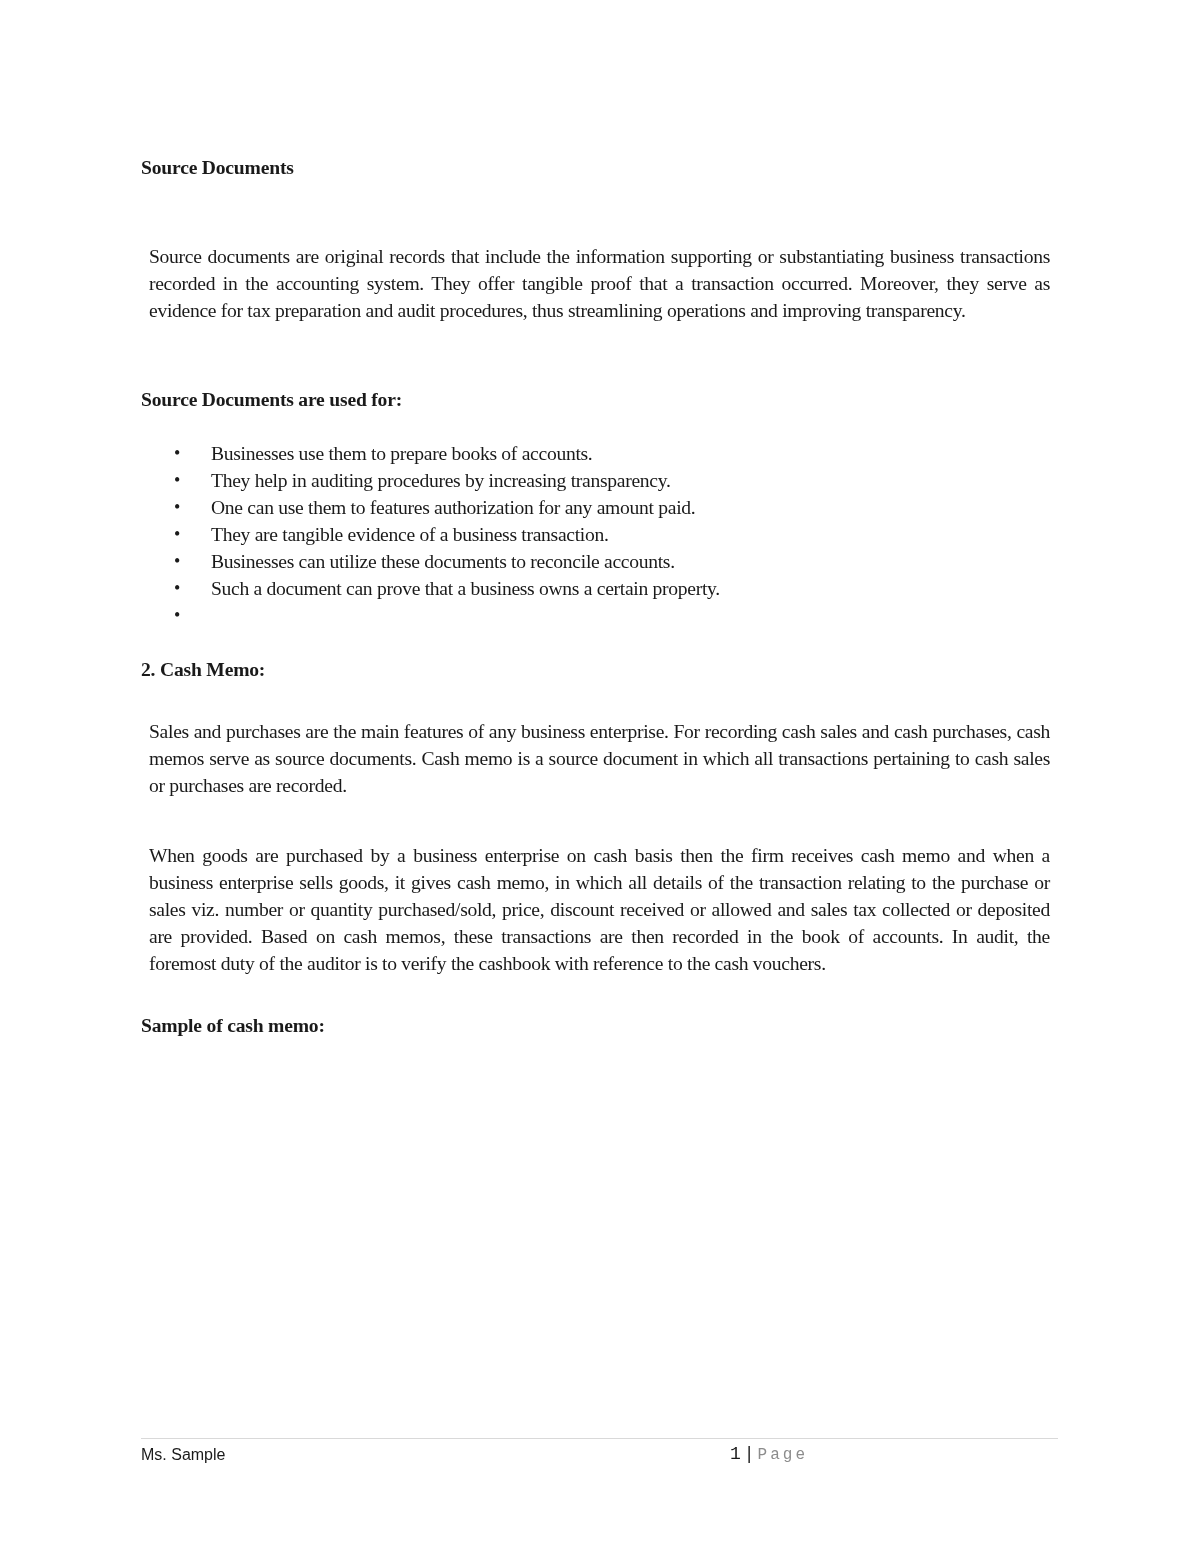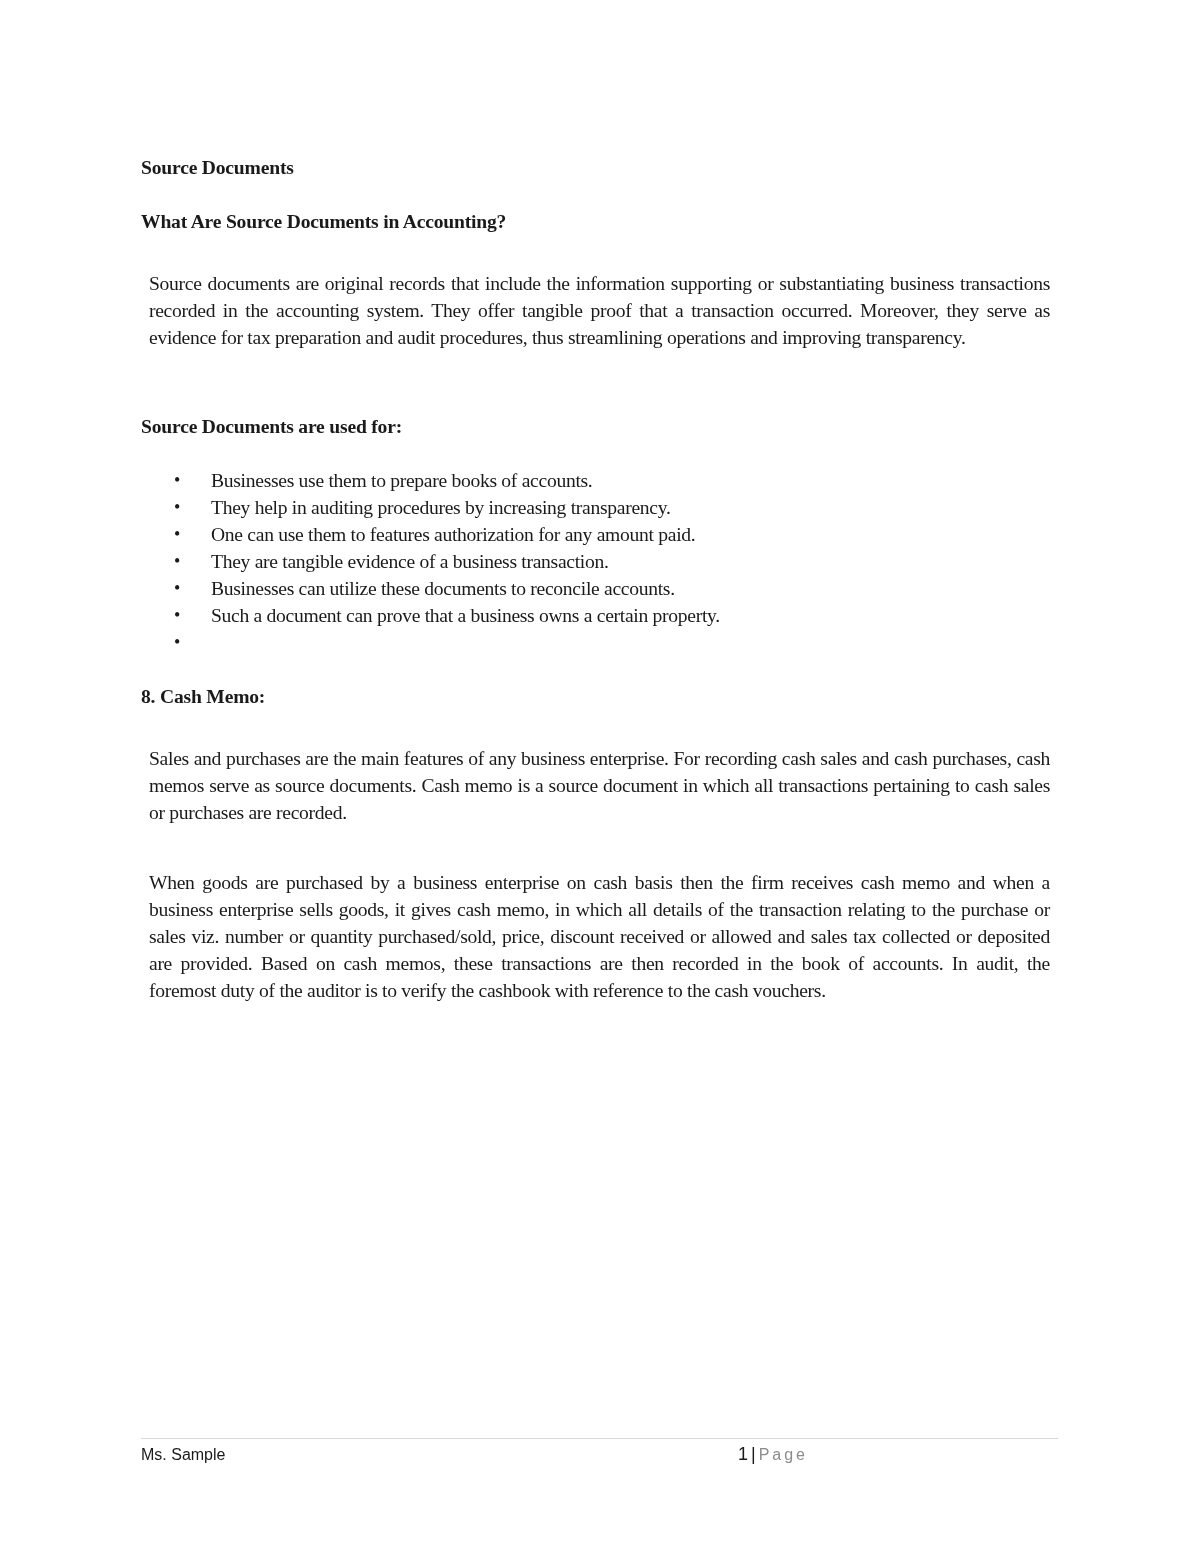--- a/index.html
+++ b/index.html
@@ -10,55 +10,55 @@
   }
   .content { position: absolute; left: 141px; top: 142px; width: 917px; font-size: 19.6px; }
   .h { font-weight: bold; margin: 0; line-height: 27px; letter-spacing: -0.2px; }
   .p { margin: 8px; line-height: 27px; text-align: justify; letter-spacing: -0.3px; }
   .gap { height: 27px; }
   ul { margin: 0; padding: 0; list-style: none; }
   li { position: relative; padding-left: 70px; line-height: 27px; letter-spacing: -0.3px; }
   li .bullet { position: absolute; left: 33px; top: 0; font-size: 18px; }
   .footer-line { position: absolute; left: 141px; top: 1426px; width: 917px; height: 1px; background: #d9d9d9; }
   .footer-left { position: absolute; left: 141px; top: 1434px; font-family: "Liberation Sans", "DejaVu Sans", sans-serif; font-size: 16px; color: #1a1a1a; }
-  .footer-right { position: absolute; right: 162px; top: 1432px; font-family: Liberation Sans, sans-serif; font-size: 18px; color: #1a1a1a; }
+  .footer-right { position: absolute; right: 162px; top: 1432px; font-family: Liberation Mono, monospace; font-size: 18px; color: #1a1a1a; }
   .footer-right .sep { margin: 0 3px; }
   .footer-right .pg { color: #8c8c8c; letter-spacing: 3px; font-size: 16px; }
 </style>
 </head>
 <body>
 
 <div class="page">
   <div class="content">
     <p class="h">Source Documents</p>
     <div class="gap"></div>
-    <p class="h">What Are Source Documents in Accounting?</p>
     <div class="gap"></div>
     <p class="p">Source documents are original records that include the information supporting or substantiating business transactions recorded in the accounting system. They offer tangible proof that a transaction occurred. Moreover, they serve as evidence for tax preparation and audit procedures, thus streamlining operations and improving transparency.</p>
     <div class="gap"></div>
     <div class="gap"></div>
     <p class="h">Source Documents are used for:</p>
     <div class="gap"></div>
     <ul>
       <li><span class="bullet">•</span><span>Businesses use them to prepare books of accounts.</span></li>
       <li><span class="bullet">•</span><span>They help in auditing procedures by increasing transparency.</span></li>
       <li><span class="bullet">•</span><span>One can use them to features authorization for any amount paid.</span></li>
       <li><span class="bullet">•</span><span>They are tangible evidence of a business transaction.</span></li>
       <li><span class="bullet">•</span><span>Businesses can utilize these documents to reconcile accounts.</span></li>
       <li><span class="bullet">•</span><span>Such a document can prove that a business owns a certain property.</span></li>
       <li><span class="bullet">•</span></li>
     </ul>
     <div class="gap"></div>
     <div class="gap"></div>
-    <p class="h">8. Cash Memo:</p>
+    <p class="h">2. Cash Memo:</p>
     <div class="gap"></div>
     <p class="p">Sales and purchases are the main features of any business enterprise. For recording cash sales and cash purchases, cash memos serve as source documents. Cash memo is a source document in which all transactions pertaining to cash sales or purchases are recorded.</p>
     <div class="gap"></div>
     <p class="p">When goods are purchased by a business enterprise on cash basis then the firm receives cash memo and when a business enterprise sells goods, it gives cash memo, in which all details of the transaction relating to the purchase or sales viz. number or quantity purchased/sold, price, discount received or allowed and sales tax collected or deposited are provided. Based on cash memos, these transactions are then recorded in the book of accounts. In audit, the foremost duty of the auditor is to verify the cashbook with reference to the cash vouchers.</p>
     <div class="gap"></div>
+    <p class="h">Sample of cash memo:</p>
   </div>
 
   <div class="footer-line"></div>
   <div class="footer-left">Ms. Sample</div>
   <div class="footer-right">
     <span>1</span><span class="sep">|</span><span class="pg">Page</span>
   </div>
 </div>
 
 </body></html>

